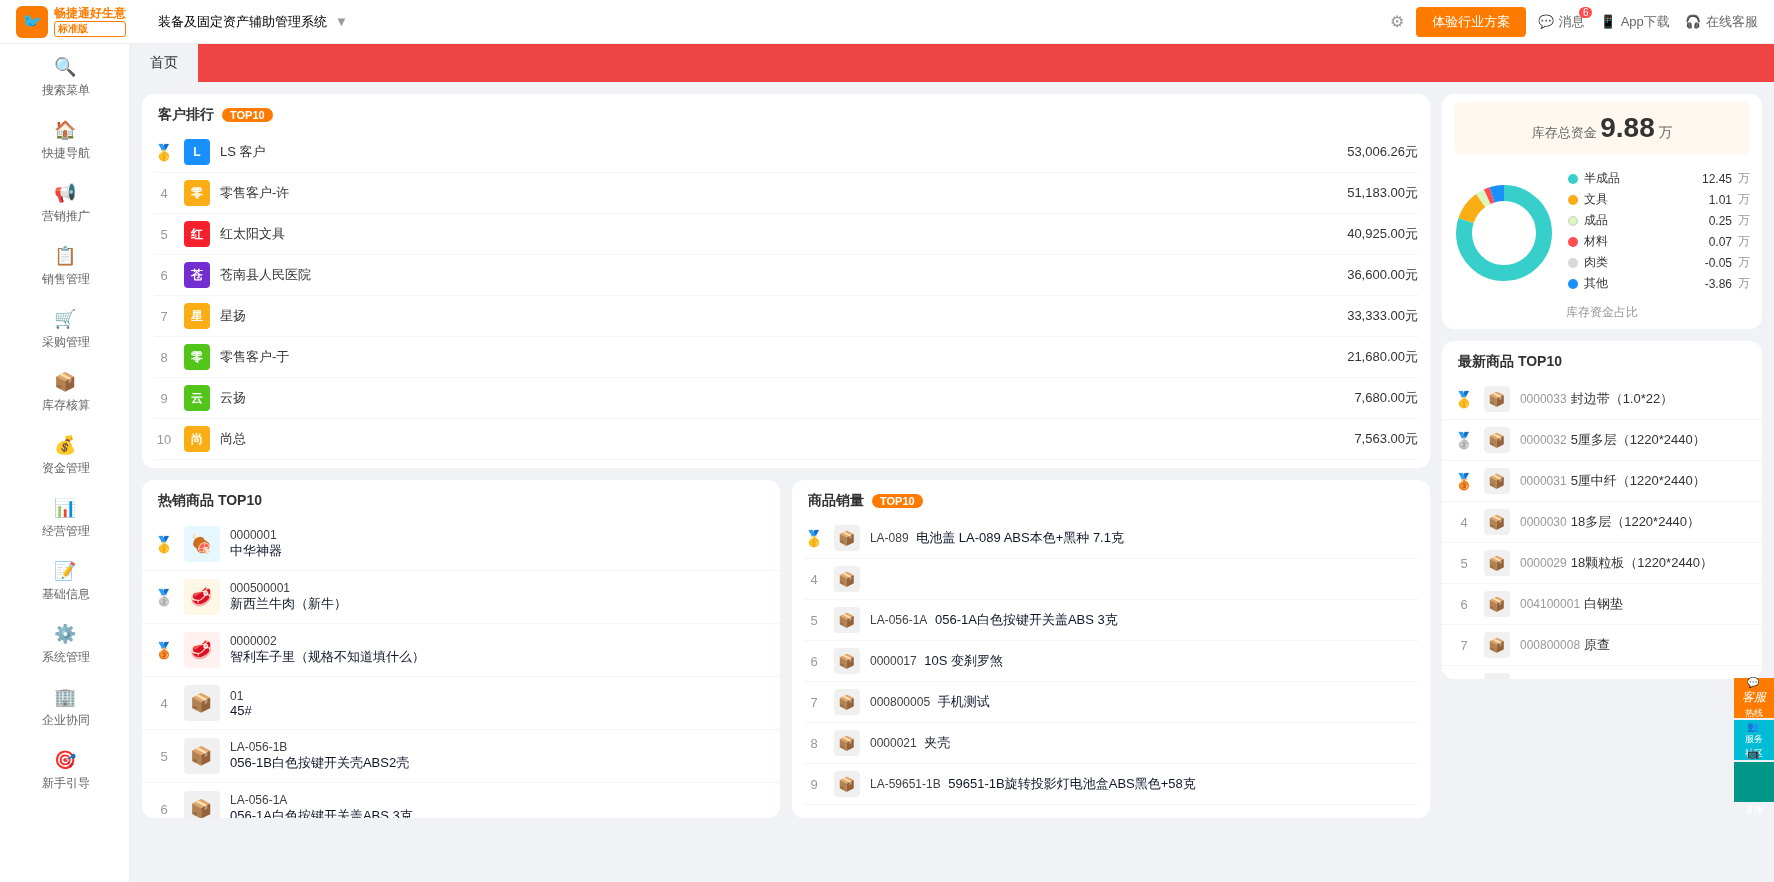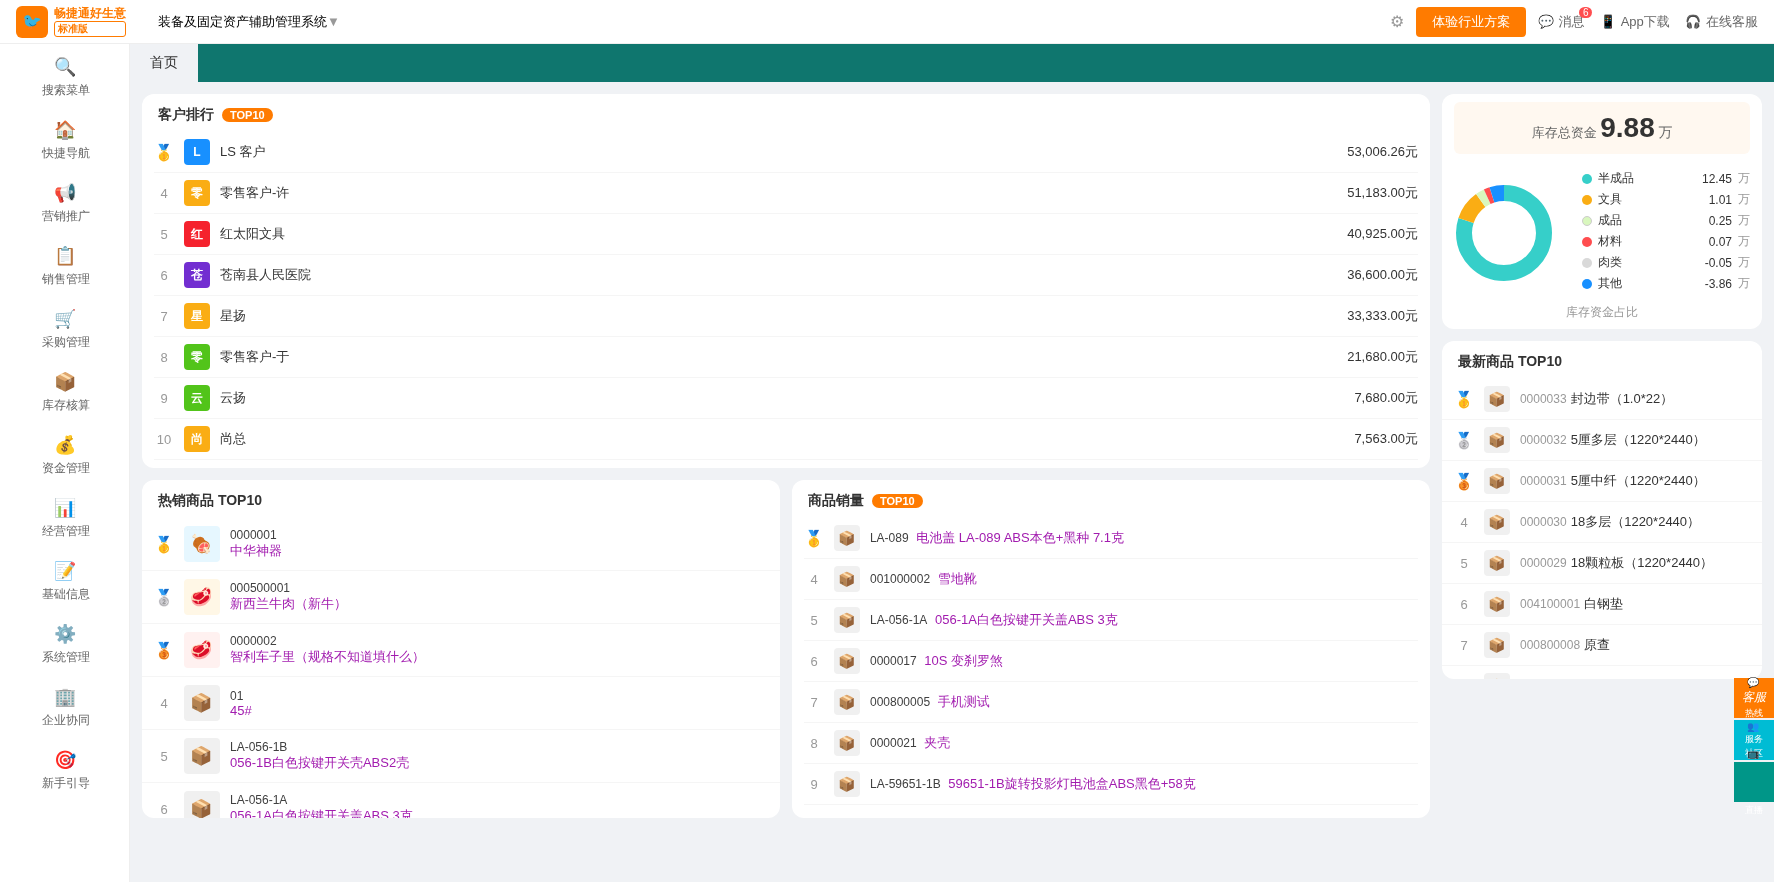--- a/index.html
+++ b/index.html
@@ -4,41 +4,41 @@
   <style>
     * { margin: 0; padding: 0; box-sizing: border-box; }
     body { font-family: 'Microsoft YaHei', Arial, sans-serif; font-size: 13px; background: #f0f2f5; display: flex; flex-direction: column; height: 882px; overflow: hidden; }
 
     
     .topbar { height: 44px; background: #fff; display: flex; align-items: center; padding: 0 16px; border-bottom: 1px solid #eee; flex-shrink: 0; gap: 12px; }
     .topbar-logo { display: flex; align-items: center; gap: 6px; color: #ff7b00; font-weight: bold; font-size: 14px; width: 130px; }
     .topbar-logo-icon { width: 32px; height: 32px; background: #ff7b00; border-radius: 6px; display: flex; align-items: center; justify-content: center; color: #fff; font-size: 16px; }
     .topbar-logo-text { line-height: 1.2; font-size: 12px; color: #ff7b00; }
     .topbar-logo-badge { font-size: 10px; color: #ff7b00; border: 1px solid #ff7b00; border-radius: 3px; padding: 0 3px; }
-    .topbar-system { display: flex; align-items: center; flex: 1; }
+    .topbar-system { display: flex; align-items: center; gap: 8px; flex: 1; }
     .topbar-system-arrow { color: #999; }
     .topbar-gear { color: #999; cursor: pointer; font-size: 16px; }
     .topbar-trial-btn { background: #ff7b00; color: #fff; border: none; border-radius: 4px; padding: 6px 16px; cursor: pointer; font-size: 13px; }
     .topbar-right { display: flex; align-items: center; gap: 16px; margin-left: auto; }
     .topbar-right-item { display: flex; align-items: center; gap: 4px; color: #666; cursor: pointer; font-size: 13px; position: relative; }
     .badge { background: #ff4d4f; color: #fff; border-radius: 8px; font-size: 10px; padding: 0 4px; position: absolute; top: -6px; right: -8px; }
 
     
     .main-layout { display: flex; flex: 1; overflow: hidden; }
 
     
     .sidebar { width: 130px; background: #fff; border-right: 1px solid #eee; display: flex; flex-direction: column; flex-shrink: 0; overflow-y: auto; }
     .sidebar-item { display: flex; flex-direction: column; align-items: center; padding: 12px 0 8px; cursor: pointer; gap: 4px; color: #666; font-size: 12px; border-left: 3px solid transparent; }
     .sidebar-icon { font-size: 18px; }
 
     
     .content { flex: 1; overflow: auto; background: #f0f2f5; }
 
     
-    .nav-tabs { background: #0f766e; display: flex; }
+    .nav-tabs { background: #ef4444; display: flex; }
     .nav-tab { padding: 10px 20px; color: #fff; cursor: pointer; font-size: 14px; background: #009688; }
     .nav-tab.active { background: #f0f2f5; color: #333; }
 
     
     .page-content { padding: 12px; display: flex; gap: 12px; }
 
     
     .left-column { flex: 1; min-width: 0; }
     
     .right-panel { width: 320px; flex-shrink: 0; }
@@ -58,30 +58,30 @@
 
     
     .mid-layout { display: flex; gap: 12px; }
     .mid-left { flex: 1; }
     .mid-right { flex: 1; }
 
     
     .product-item { display: flex; align-items: center; padding: 8px 12px; border-bottom: 1px solid #f5f5f5; gap: 10px; }
     .product-thumb { width: 36px; height: 36px; background: #f0f0f0; border-radius: 4px; flex-shrink: 0; display: flex; align-items: center; justify-content: center; color: #ccc; font-size: 18px; overflow: hidden; }
     .product-code { font-size: 12px; color: #404040; }
-    .product-name { font-size: 13px; color: #a21caf; }
+    .product-name { font-size: 13px; color: #0f172a; }
     .product-info { flex: 1; min-width: 0; }
 
     
     .inventory-total { text-align: center; padding: 10px; background: #fff8f0; margin: 8px 12px; border-radius: 6px; }
     .inventory-total-label { font-size: 13px; color: #666; }
     .inventory-total-value { font-size: 28px; font-weight: bold; color: #333; }
     .inventory-total-unit { font-size: 14px; color: #666; }
 
-    .inventory-chart-area { display: flex; align-items: center; padding: 8px 12px; gap: 28px; }
+    .inventory-chart-area { display: flex; align-items: center; padding: 8px 12px; gap: 14px; }
     .donut-chart { width: 100px; height: 100px; flex-shrink: 0; }
     .legend { flex: 1; }
     .legend-item { display: flex; align-items: center; gap: 6px; margin-bottom: 4px; font-size: 12px; }
     .legend-dot { width: 10px; height: 10px; border-radius: 50%; flex-shrink: 0; }
     .legend-label { color: #333; flex: 1; }
     .legend-value { color: #333; font-weight: 500; }
     .legend-unit { color: #999; }
     .inventory-label { text-align: center; font-size: 12px; color: #999; padding-bottom: 8px; }
 
     
@@ -341,24 +341,20 @@
                 <span class="top3-medal medal-gold">🥇</span>
                 <div class="new-product-icon">📦</div>
                 <div class="product-info">
                   <span class="product-code">LA-089</span>
                   <span class="product-name" style="margin-left:4px;">电池盖 LA-089 ABS本色+黑种 7.1克</span>
                 </div>
               </div>
               <div class="rank-item">
                 <span class="rank-num">4</span>
                 <div class="new-product-icon">📦</div>
-                <div class="product-info">
-                  <span class="product-code">001000002</span>
-                  <span class="product-name" style="margin-left:4px;">雪地靴</span>
-                </div>
               </div>
               <div class="rank-item">
                 <span class="rank-num">5</span>
                 <div class="new-product-icon">📦</div>
                 <div class="product-info">
                   <span class="product-code">LA-056-1A</span>
                   <span class="product-name" style="margin-left:4px;">056-1A白色按键开关盖ABS 3克</span>
                 </div>
               </div>
               <div class="rank-item">

